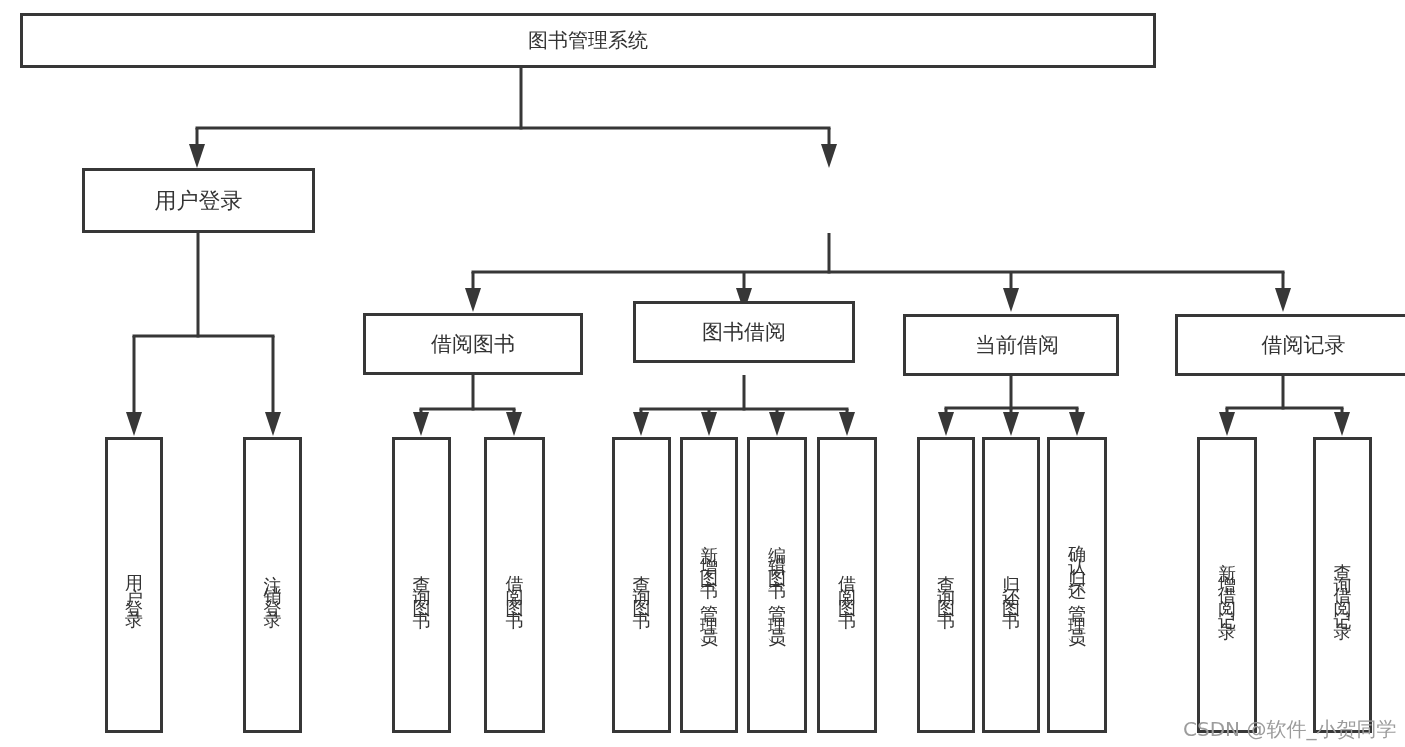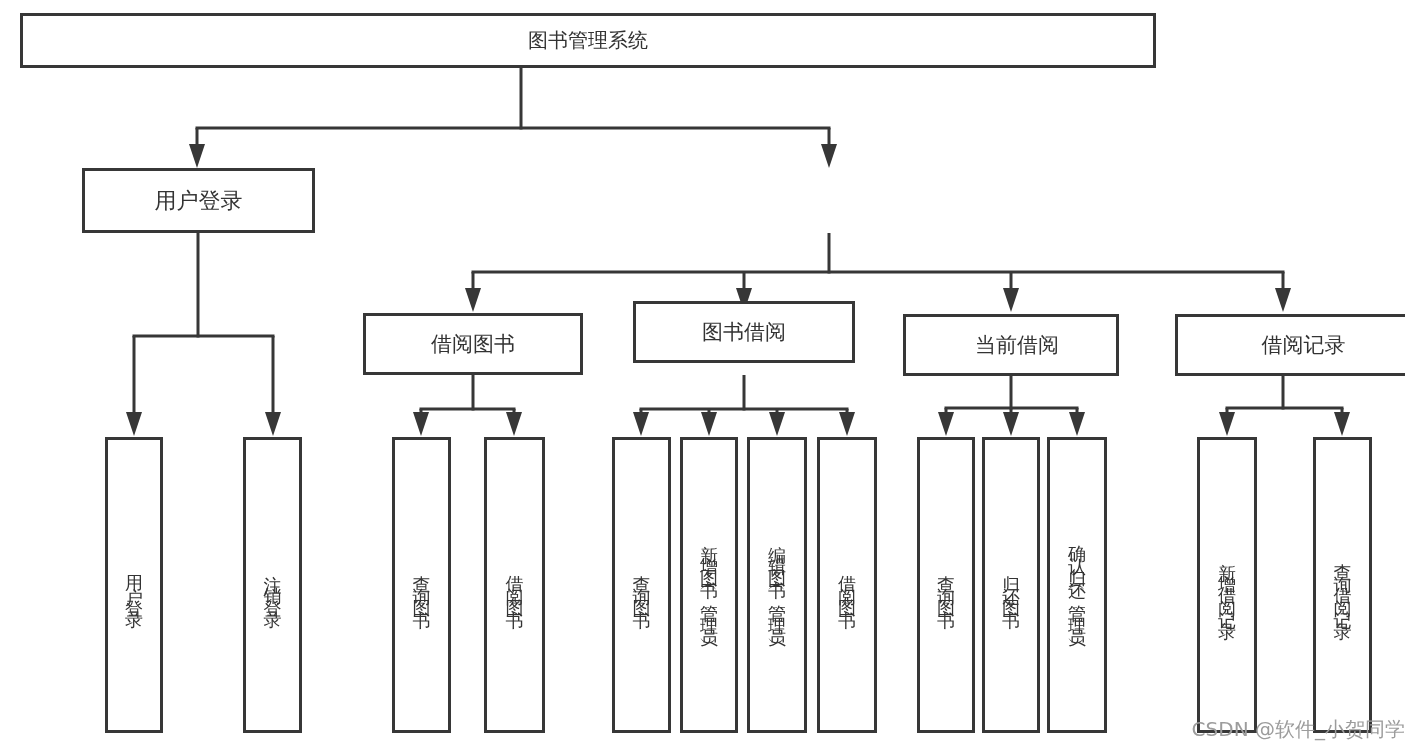--- a/index.html
+++ b/index.html
@@ -34,21 +34,20 @@
     letter-spacing:12px;
   }
   .watermark{
     position:absolute;
     left:1183px;top:716px;
     width:222px;
     font-size:20px;
     color:#9c9c9c;
     white-space:nowrap;
     z-index:5;
-    text-align:right;
   }
 </style>
 </head>
 <body>
 
 <div class="stage">
 
   <svg class="wires" width="1405" height="747" viewBox="0 0 1405 747">
     <g stroke="#373737" stroke-width="3" fill="none">
 

